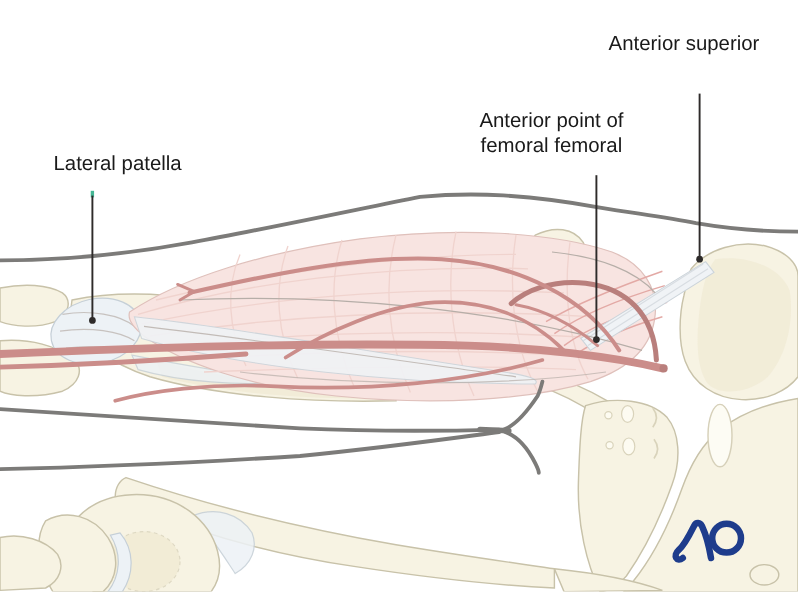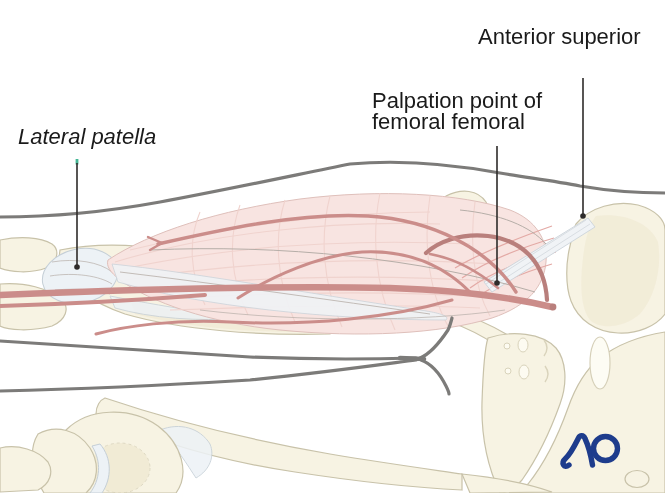--- a/index.html
+++ b/index.html
@@ -11,25 +11,25 @@
     --fascia-fill:#f0f3f6; --fascia-outline:#ccd4da;
     --logo-blue:#1e3c8c; --background:#ffffff;
   }
   html,body{margin:0;padding:0;}
   .stage{
     position:relative; width:665px; height:493px; background:var(--background);
     overflow:hidden; font-family:"Liberation Sans", sans-serif;
   }
   .stage svg.art{position:absolute; left:0; top:0;}
   .label{
-    position:absolute; color:var(--text); font-size:22px; line-height:21px;
-    text-align:left; white-space:nowrap;
+    position:absolute; color:var(--text); font-size:17px; line-height:21px;
+    text-align:center; white-space:nowrap;
   }
   .label span{display:block;}
-  .label-lateral{left:18px;  top:126px; width:160px;font-style:italic;}
+  .label-lateral{left:18px;  top:126px; width:160px;}
   .label-palpation{left:372px; top:90px; width:175px;}
   .label-asis{left:478px; top:26px; width:184px;}
 
   .contour{fill:none; stroke:var(--contour-gray); stroke-width:3.2; stroke-linecap:round;}
   .contour-thick{fill:none; stroke:var(--contour-gray); stroke-width:4.6; stroke-linecap:round;}
   .bone{fill:var(--bone-fill); stroke:var(--bone-outline); stroke-width:1.2;}
   .bone-shade{fill:var(--bone-shade); stroke:none;}
   .cart{fill:var(--cartilage-fill); stroke:var(--cartilage-outline); stroke-width:1;}
   .muscle{fill:var(--muscle-fill); stroke:var(--muscle-outline); stroke-width:1;}
   .fiber{fill:none; stroke:var(--muscle-fiber); stroke-width:1.1;}
@@ -177,21 +177,21 @@
       <path class="logo" d="M7 33 C 2 37 -1.5 31 3.5 26.5 C 9 21.5 13.5 12 16.5 6 C 18 3 21.5 3 23 6.5 C 26.5 14 29 24 30.5 33"></path>
       <circle class="logo" cx="43.5" cy="16.5" r="12"></circle>
     </g>
   </svg>
 
   <div class="label label-lateral">
     <span>Lateral patella</span>
   </div>
 
   <div class="label label-palpation">
-    <span>Palpation point of</span>
+    <span>Anterior point of</span>
     <span>femoral femoral</span>
   </div>
 
   <div class="label label-asis">
     <span>Anterior superior</span>
   </div>
 
 </div>
 
 </body></html>

